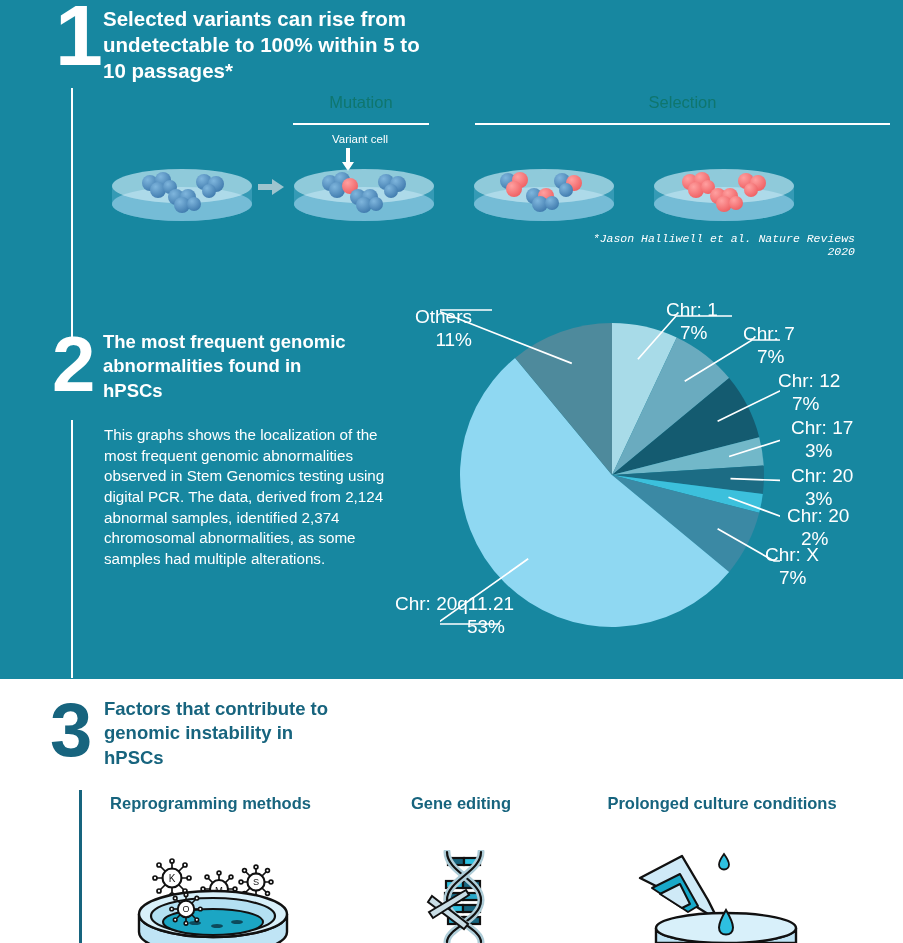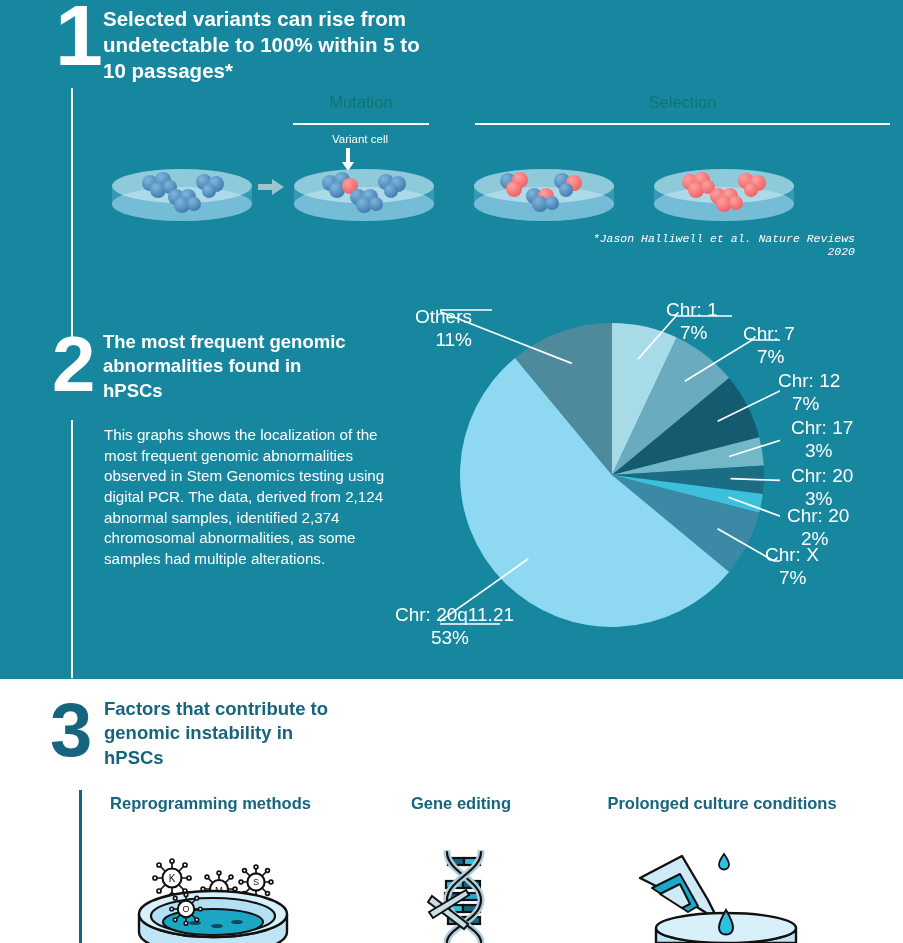--- a/index.html
+++ b/index.html
@@ -234,21 +234,21 @@
           <path d="M288.5 197.2 L356 222 L412 222"></path>
           <path d="M277.6 228.8 L334 261 L390 261"></path>
         </g>
     </svg>
 
     <div class="pielabel" style="left:-46px; top:5px; text-align:right; width:78px;">
       <span>Others</span>
       <span class="pct">11%</span>
     </div>
 
-    <div class="pielabel" style="left:-45px; top:303px; text-align:center; width:110px;">
+    <div class="pielabel" style="left:-45px; top:292px; text-align:right; width:110px;">
       <span>Chr: 20q11.21</span>
       <span class="pct">53%</span>
     </div>
 
     <div class="pielabel" style="left:226px; top:-2px; text-align:left; width:70px;">
       <span>Chr: 1</span>
       <span class="pct" style="margin-left:14px;">7%</span>
     </div>
 
     <div class="pielabel" style="left:303px; top:22px; text-align:left; width:70px;">

